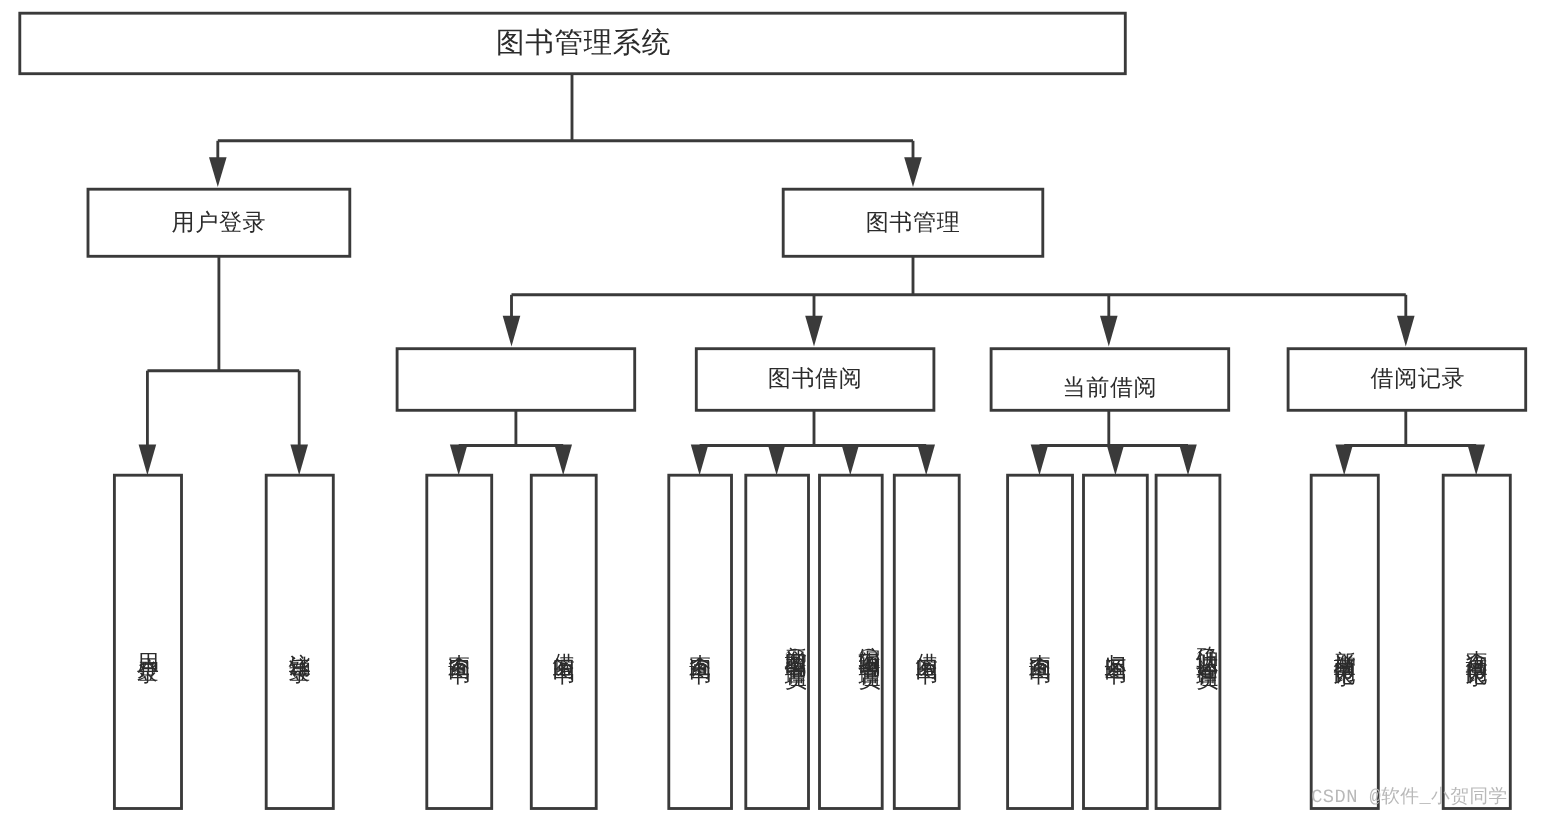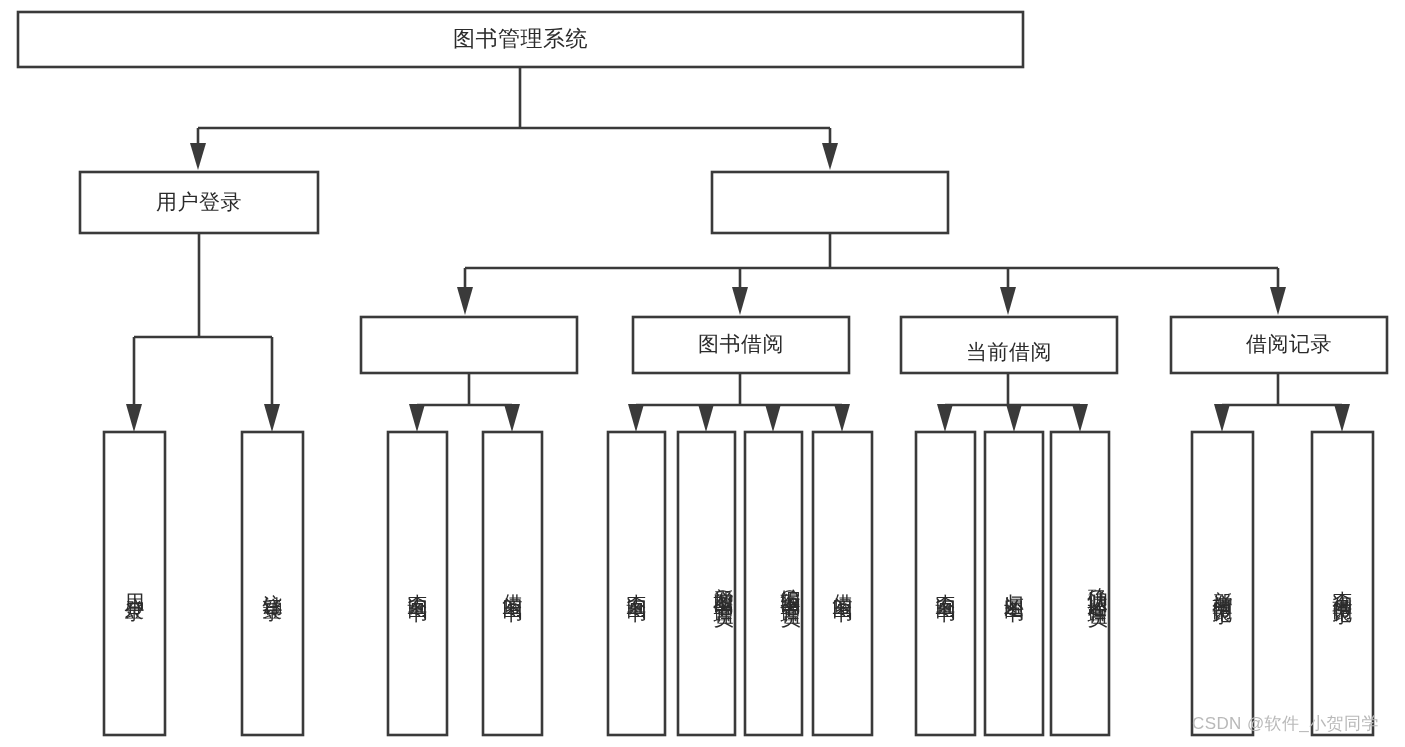--- a/index.html
+++ b/index.html
@@ -54,42 +54,43 @@
     box-sizing: border-box;
     pointer-events: none;
   }
   .label-h {
     font-size: 21px;
     letter-spacing: 0.5px;
     line-height: 1.1;
     white-space: nowrap;
   }
   .label-root {
-    font-size: 22px;
+    font-size: 26px;
+    margin-left: 10px;
   }
   .label-v {
     writing-mode: vertical-rl;
     text-orientation: upright;
     font-size: 20px;
     letter-spacing: 3px;
     line-height: 1.15;
     align-items: flex-start;
     padding-top: 4px;
   }
   .label-v.v-center {
     align-items: center;
     padding-top: 0;
   }
   .watermark {
     position: absolute;
     left: 1192px;
     top: 712px;
     font-size: 17px;
     color: #b9b9b9;
-    font-family: Liberation Sans, sans-serif;
+    font-family: Liberation Mono, monospace;
     white-space: nowrap;
     letter-spacing: 0.4px;
   }
 </style>
 </head>
 <body>
 
 <div id="diagram-root">
 
   <svg class="diagram-canvas" viewBox="0 0 1405 747">
@@ -179,20 +180,21 @@
     <rect class="node-box" x="1051" y="432" width="58" height="303"></rect>
 
     <rect class="node-box" x="1192" y="432" width="61" height="303"></rect>
     <rect class="node-box" x="1312" y="432" width="61" height="303"></rect>
 
   </svg>
 
   <div class="node-label label-h label-root" style="left:18px; top:12px; width:1005px; height:55px;">图书管理系统</div>
 
   <div class="node-label label-h" style="left:80px; top:172px; width:238px; height:61px;">用户登录</div>
+  <div class="node-label label-h" style="left:712px; top:172px; width:236px; height:61px;">图书管理</div>
 
   <div class="node-label label-h" style="left:633px; top:317px; width:216px; height:56px;text-align:center;">图书借阅</div>
   <div class="node-label label-h" style="left:901px; top:317px; width:216px; height:72px;">当前借阅</div>
   <div class="node-label label-h" style="left:1171px; top:317px; width:200px; height:56px;padding-left:36px;">借阅记录</div>
 
   <div class="node-label label-v v-center" style="left:104px; top:432px; width:61px; height:303px;">用户登录</div>
   <div class="node-label label-v v-center" style="left:242px; top:432px; width:61px; height:303px;">注销登录</div>
 
   <div class="node-label label-v v-center" style="left:388px; top:432px; width:59px; height:303px;">查询图书</div>
   <div class="node-label label-v v-center" style="left:483px; top:432px; width:59px; height:303px;">借阅图书</div>

